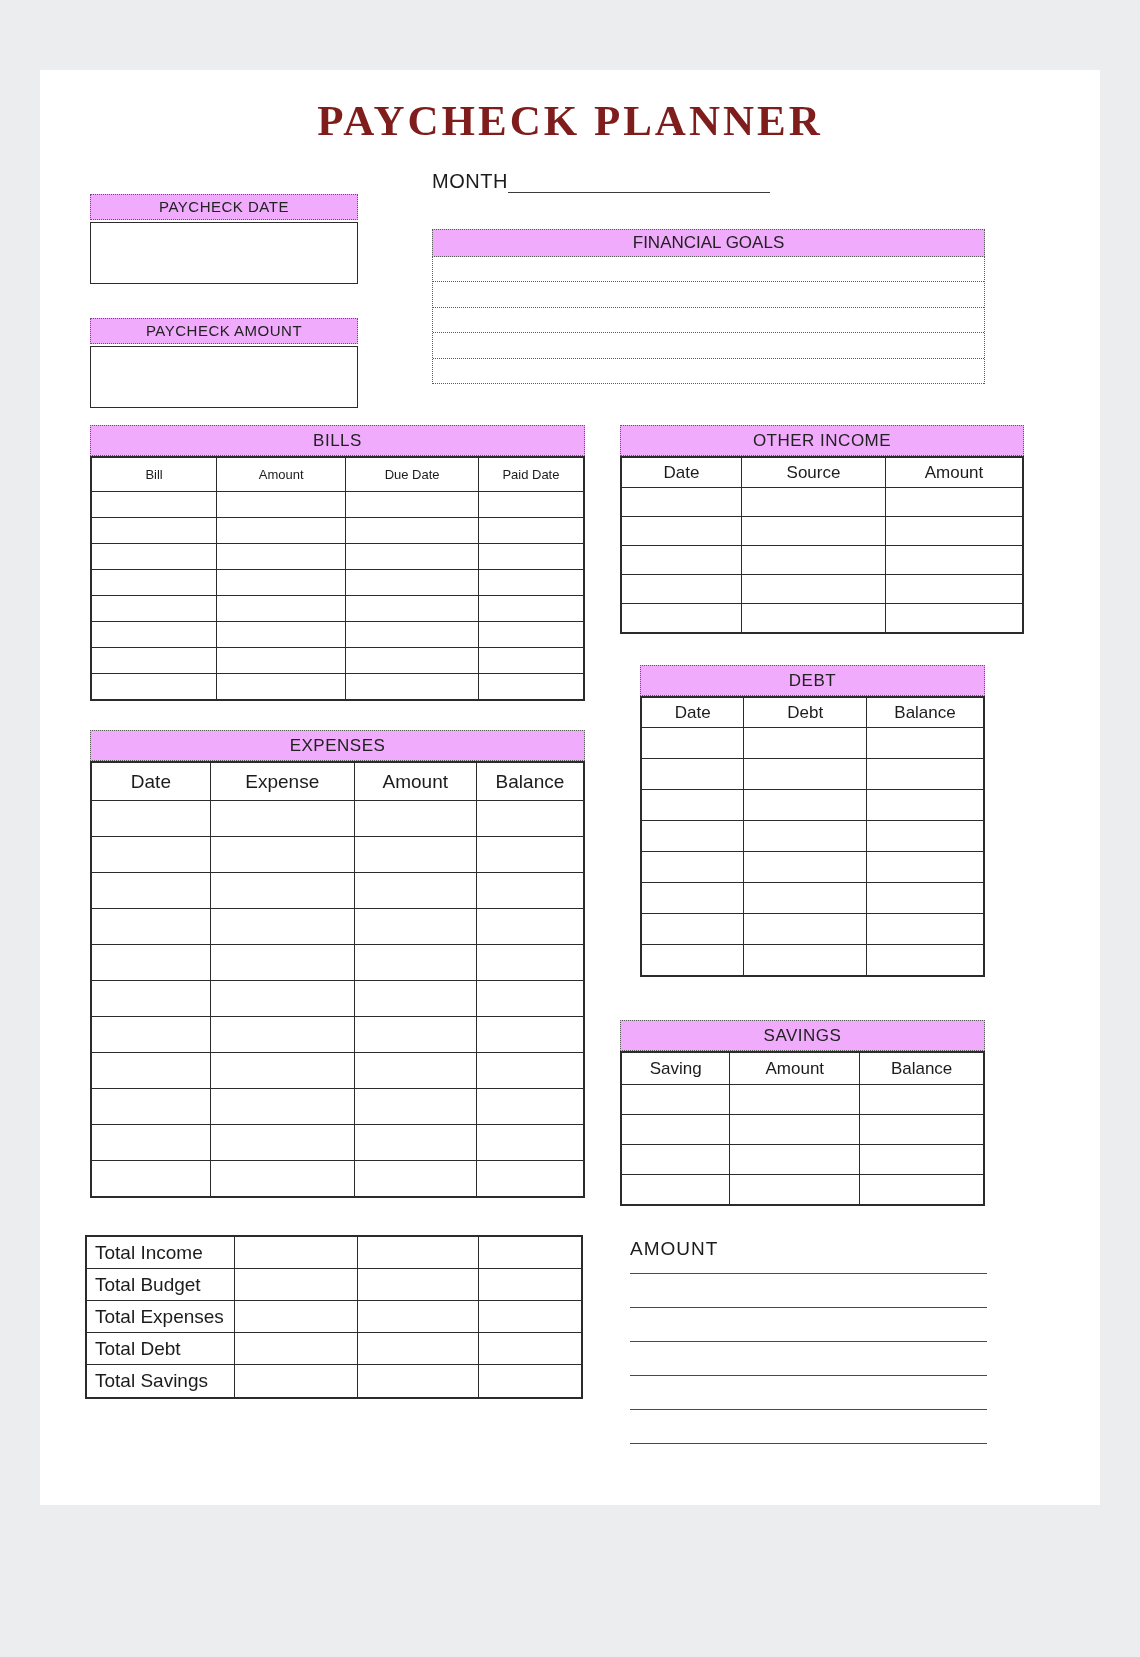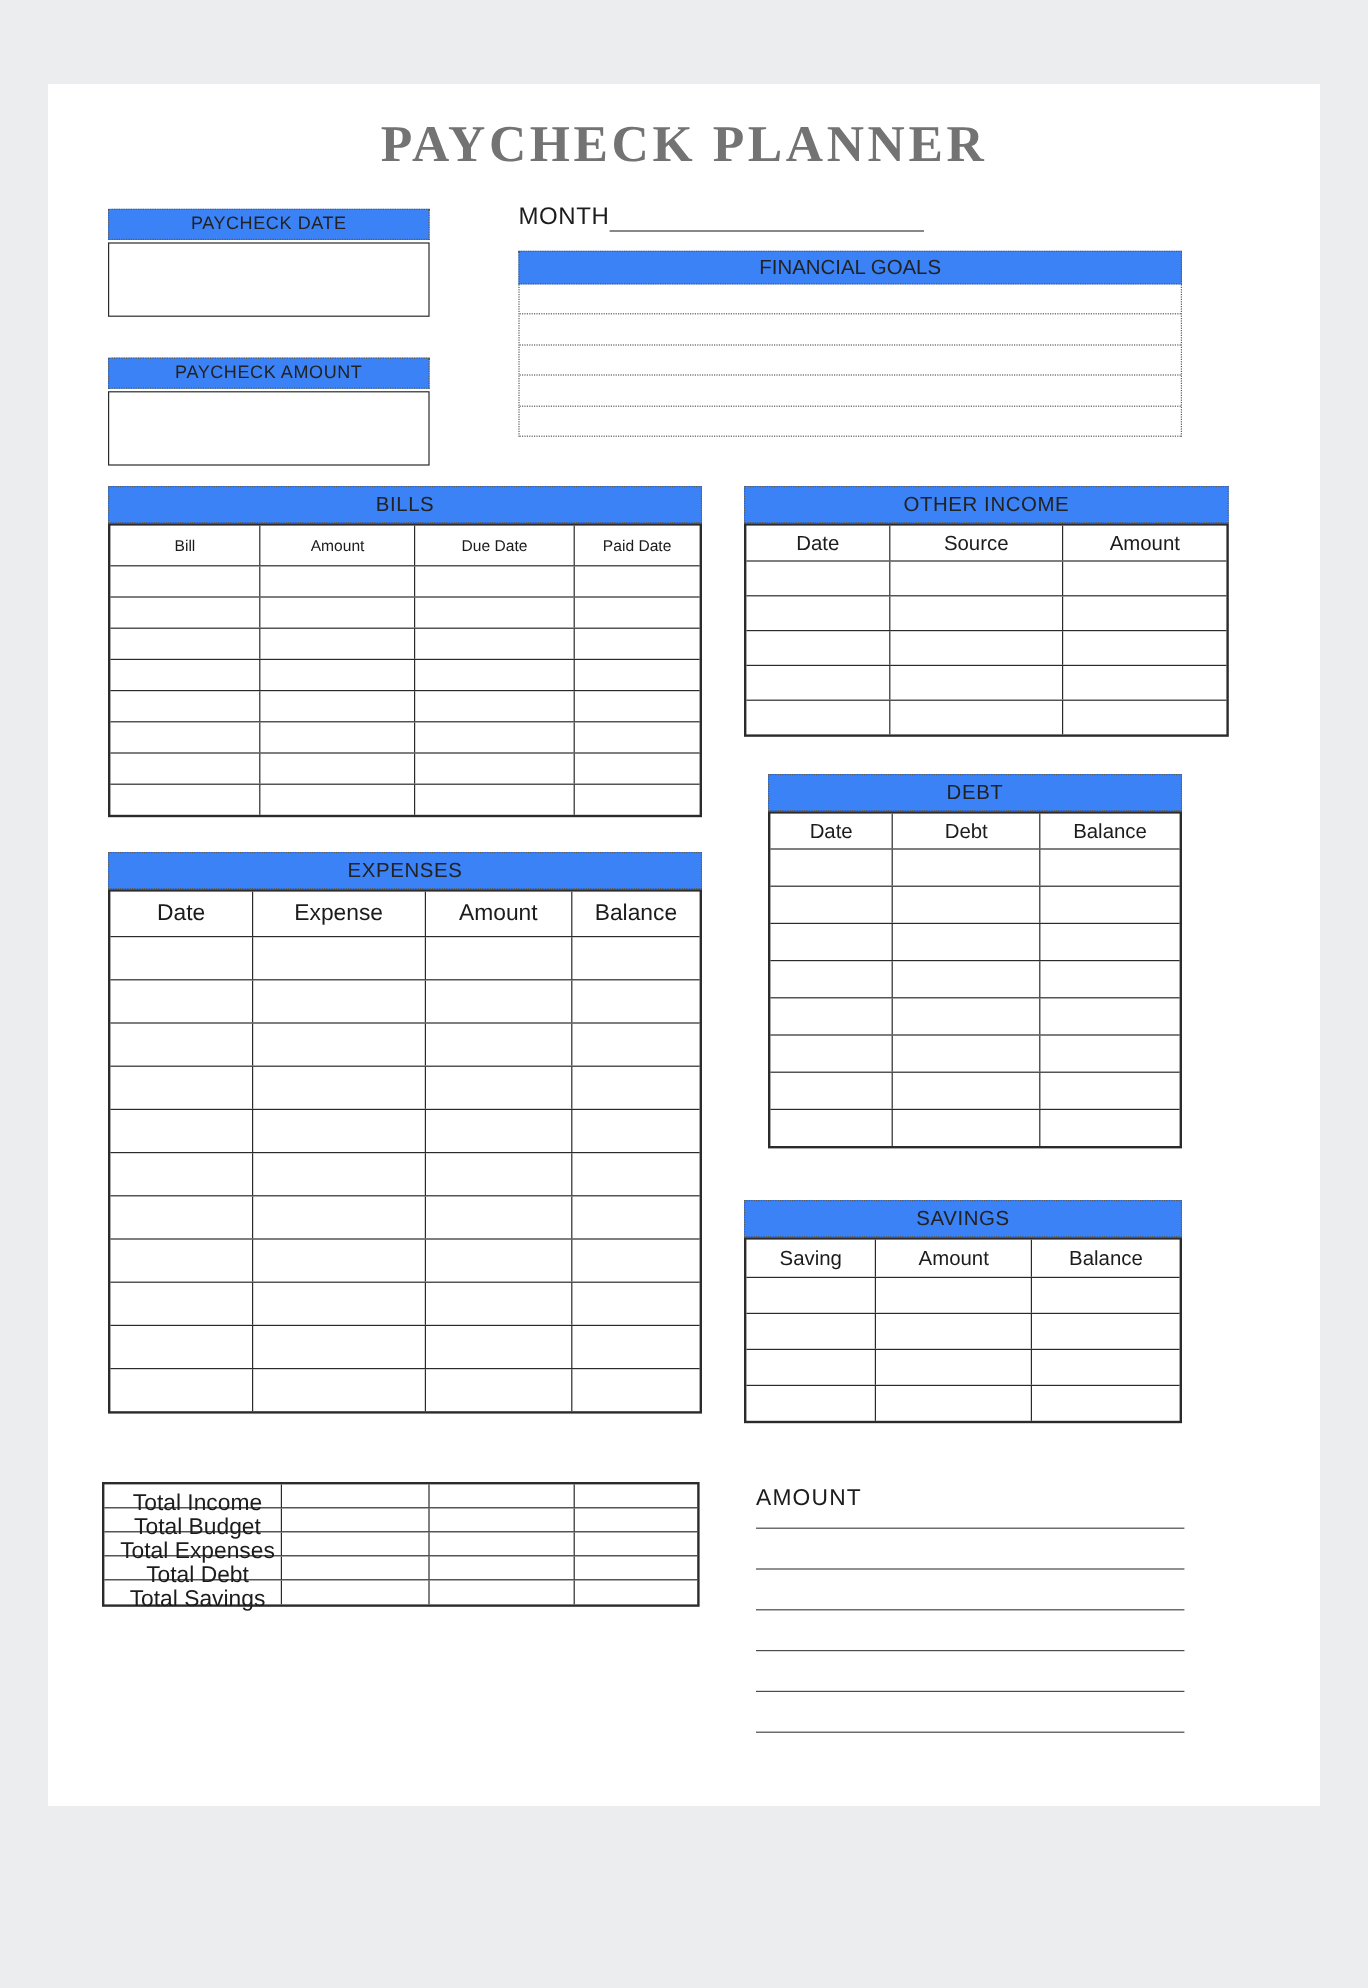--- a/index.html
+++ b/index.html
@@ -1,23 +1,23 @@
 <!DOCTYPE html>
 <html><head>
 <meta charset="utf-8">
 <style>
   * { margin:0; padding:0; box-sizing:border-box; }
   html,body { width:1140px; height:1657px; background:#ebedef; font-family:"Liberation Sans", sans-serif; color:#1c1c1c; }
   .page { position:absolute; left:40px; top:70px; width:1060px; height:1435px; background:#ffffff; }
 
   .title { position:absolute; top:26px; left:0; width:100%; text-align:center;
-           font-family:"Liberation Serif", serif; font-weight:600; font-size:43px; letter-spacing:3px; color:#737373; }
-
-  
-  .hdr { background:#3b82f6; border:1.5px dotted #5a5a5a; text-align:center; color:#222; }
+           font-family:"Liberation Serif", serif; font-weight:600; font-size:43px; letter-spacing:3px; color:#7f1d1d; }
+
+  
+  .hdr { background:#f0abfc; border:1.5px dotted #5a5a5a; text-align:center; color:#222;margin-top:20px; }
 
   
   .pbox { position:absolute; width:268px; }
   .pbox .hdr { height:26px; line-height:24px; font-size:15px; letter-spacing:.5px; }
   .pbox .body { height:62px; border:1.7px solid #2b2b2b; margin-top:2px; background:#fff; }
   .pbox.date { left:50px; top:104px; }
   .pbox.amount { left:50px; top:228px; }
 
   
   .month { position:absolute; left:392px; top:100px; display:flex; align-items:flex-end; font-size:20px; letter-spacing:.5px; }
@@ -63,21 +63,21 @@
 
   .savings { left:580px; top:930px; width:365px; }
   .savings .t-col  { height:31px; line-height:31px; font-size:17px; }
   .savings .t-cell { height:29px; }
   .savings .c1{width:30%} .savings .c2{width:36%} .savings .c3{width:34%}
 
   
   .summary { position:absolute; left:45px; top:1165px; width:498px; }
   .summary .t-title { height:31px; line-height:29px; }
   .summary-grid { border:2px solid #2b2b2b; }
-  .summary-row { display:flex; border-bottom:1px solid #2b2b2b; height:20px;text-align:center; }
+  .summary-row { display:flex; border-bottom:1px solid #2b2b2b; height:32px; }
   .summary-row:last-child { border-bottom:none; }
   .summary-label { width:30%; font-size:19px; line-height:31px; padding-left:8px; border-right:1px solid #2b2b2b; }
   .summary-cell { border-right:1px solid #2b2b2b; }
   .summary-cell:last-child { border-right:none; }
   .summary .v1{width:24.8%} .summary .v2{width:24.6%} .summary .v3{width:20.6%}
 
   
   .notes { position:absolute; left:590px; top:1168px; width:357px; }
   .notes-title { font-size:19px; letter-spacing:1px; }
   .note-line { height:34px; border-bottom:1.3px solid #4a4a4a; }

